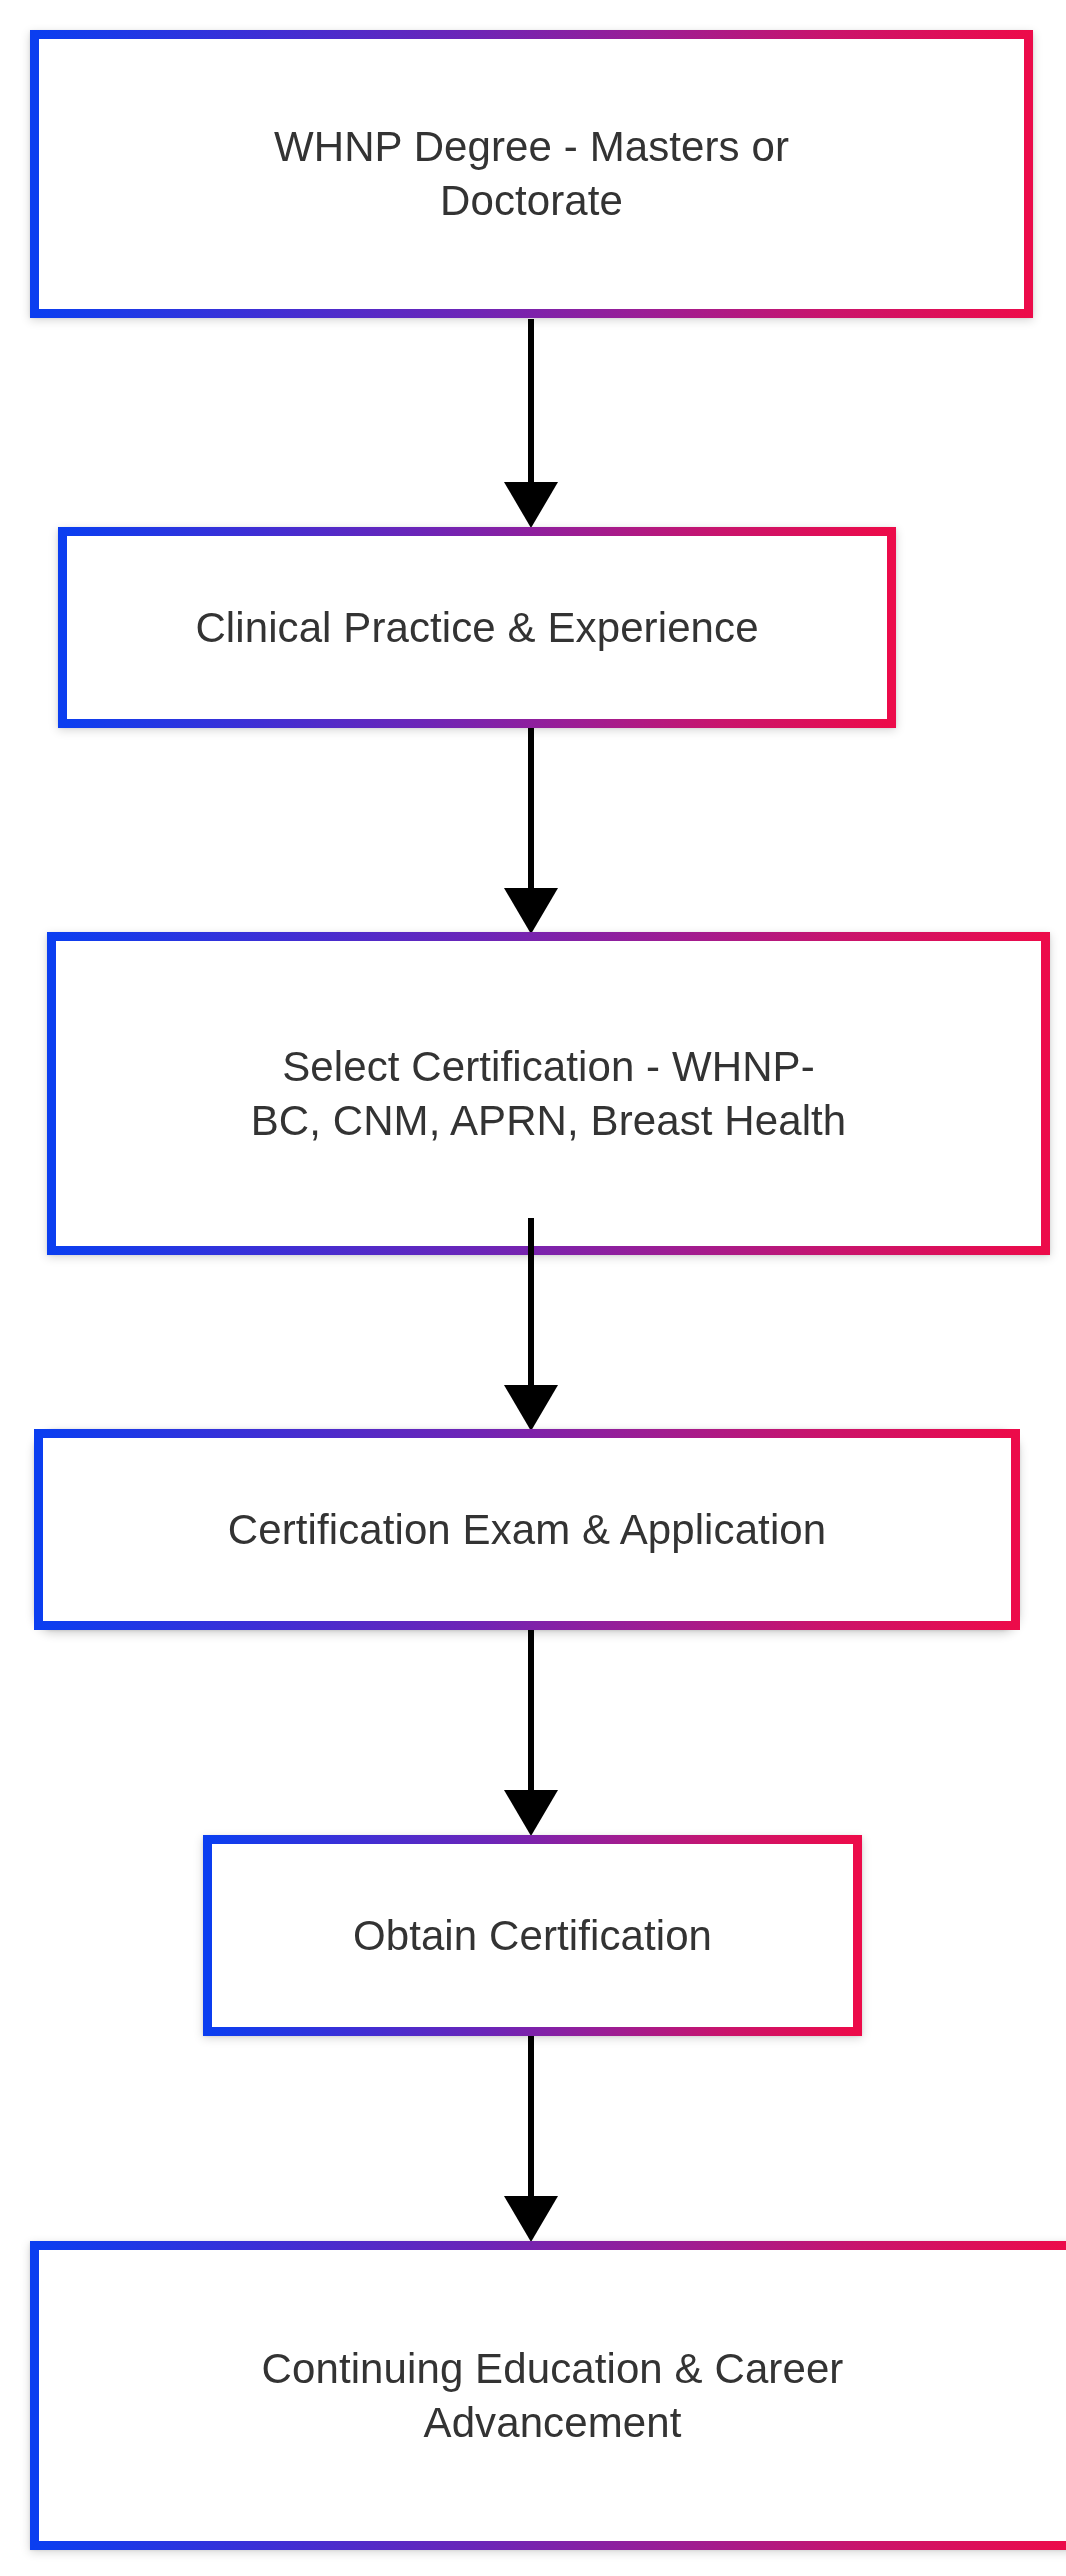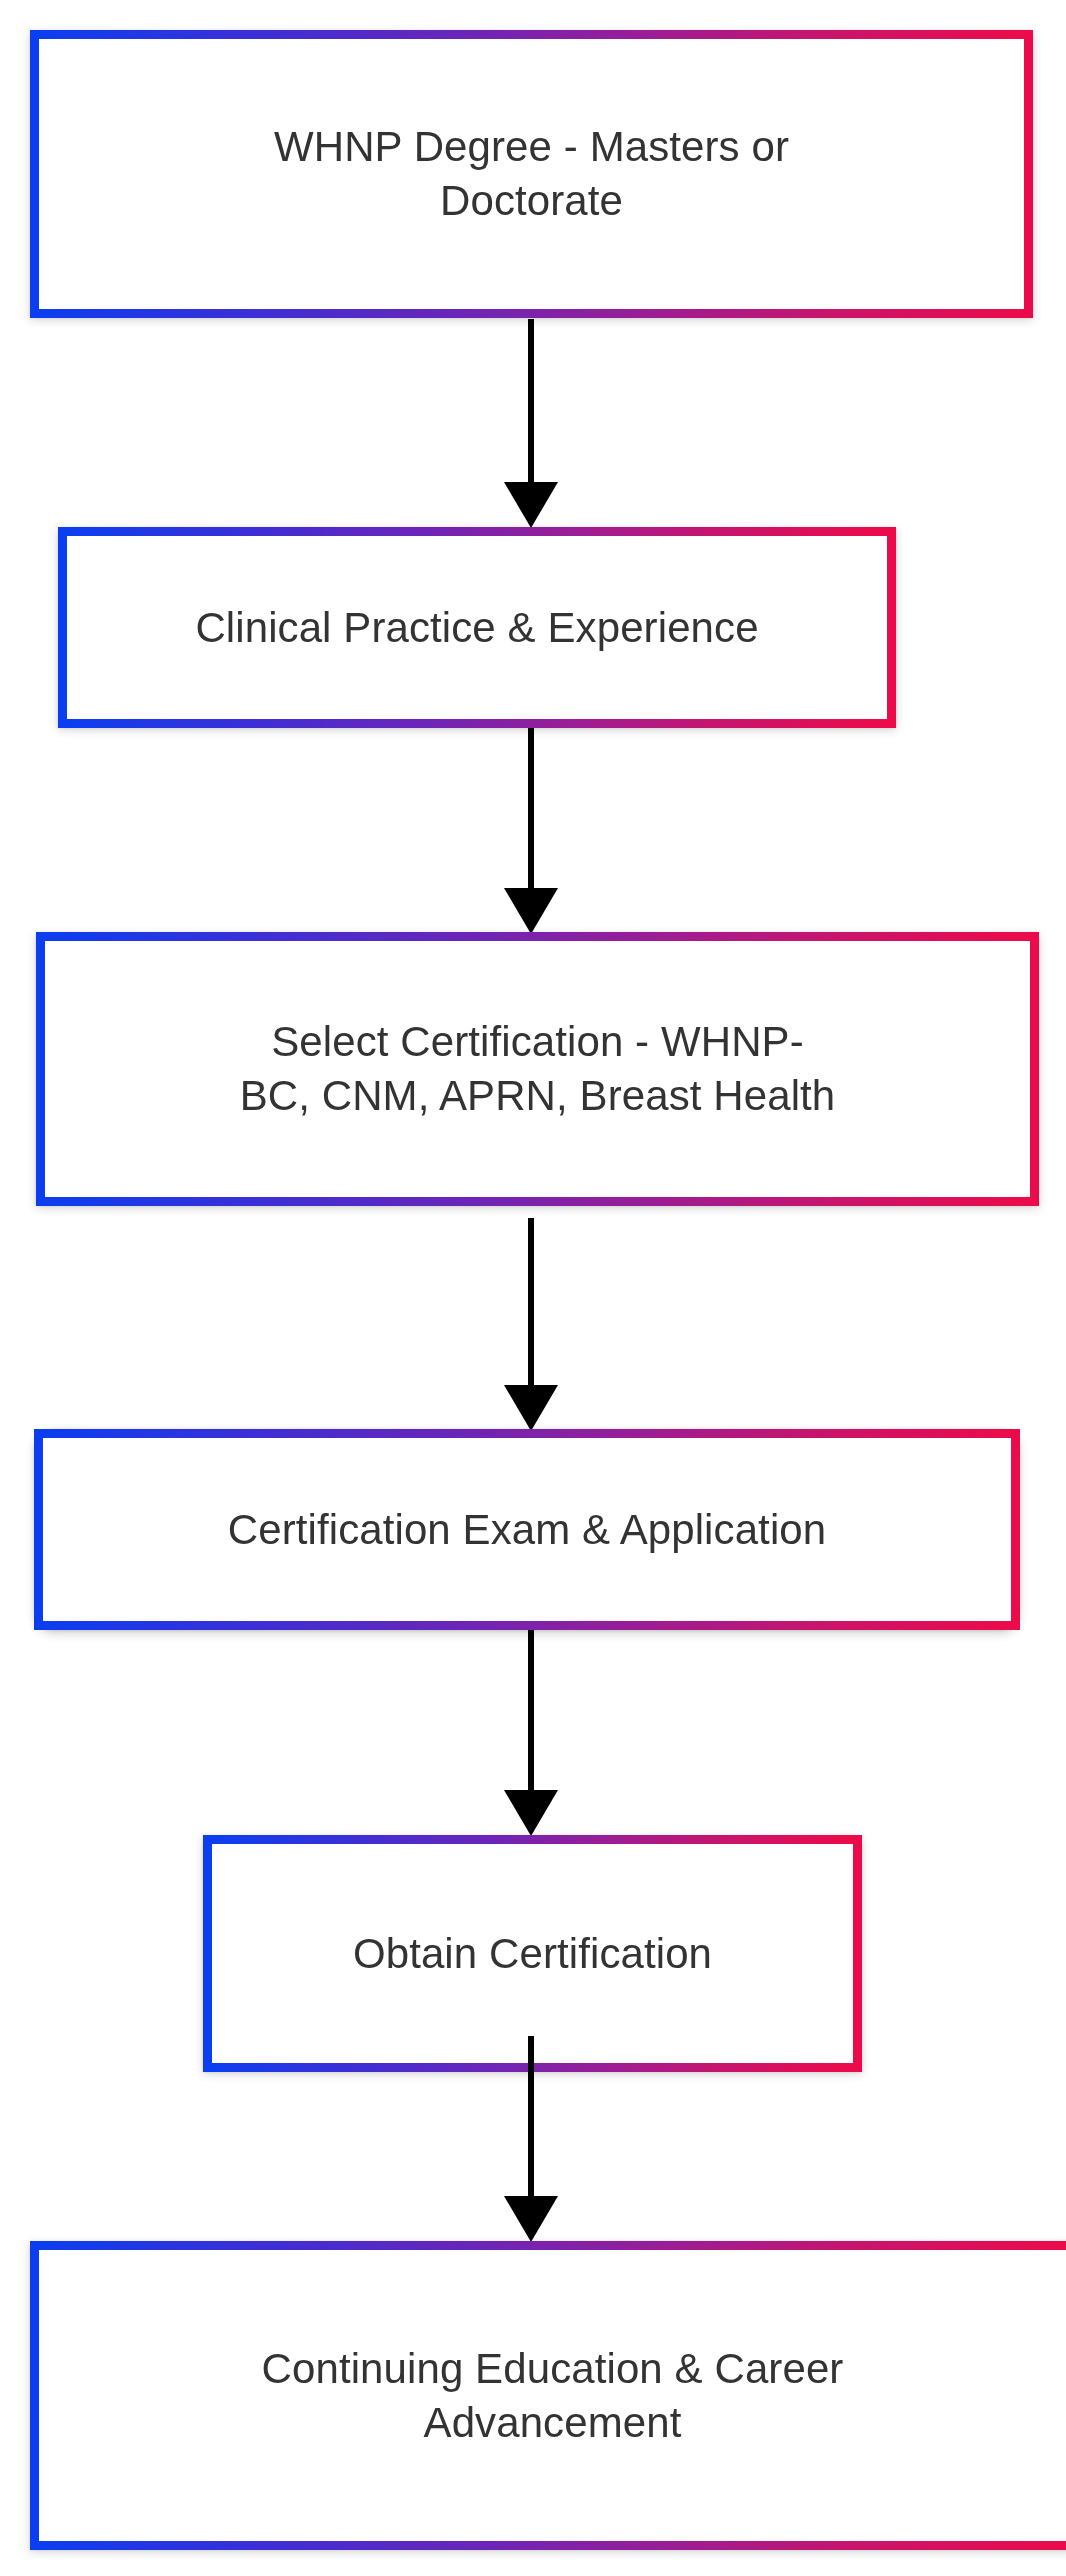--- a/index.html
+++ b/index.html
@@ -44,23 +44,23 @@
     text-align: center;
     letter-spacing: 0.1px;
     font-weight: 400;
     white-space: pre-line;
     width: 100%;
   }
 
   
   #node-degree        { left: 30px;  top: 30px;   width: 1003px; height: 288px; }
   #node-practice      { left: 58px;  top: 527px;  width: 838px; height: 201px; }
-  #node-select-cert   { left: 36px;  top: 932px; width: 1003px; height: 274px; }
+  #node-select-cert   { left: 47px;  top: 932px; width: 1003px; height: 323px; }
   #node-exam          { left: 34px;  top: 1429px; width: 986px; height: 201px; border-radius: 20px; }
-  #node-obtain        { left: 203px; top: 1835px; width: 659px;  height: 237px; }
+  #node-obtain        { left: 203px; top: 1835px; width: 659px;  height: 201px; }
   #node-continuing    { left: 30px;  top: 2241px; width: 1045px; height: 309px; }
 
   
   .arrow {
     position: absolute;
     left: 504px;
     width: 54px;
   }
   .arrow-shaft {
     position: absolute;

